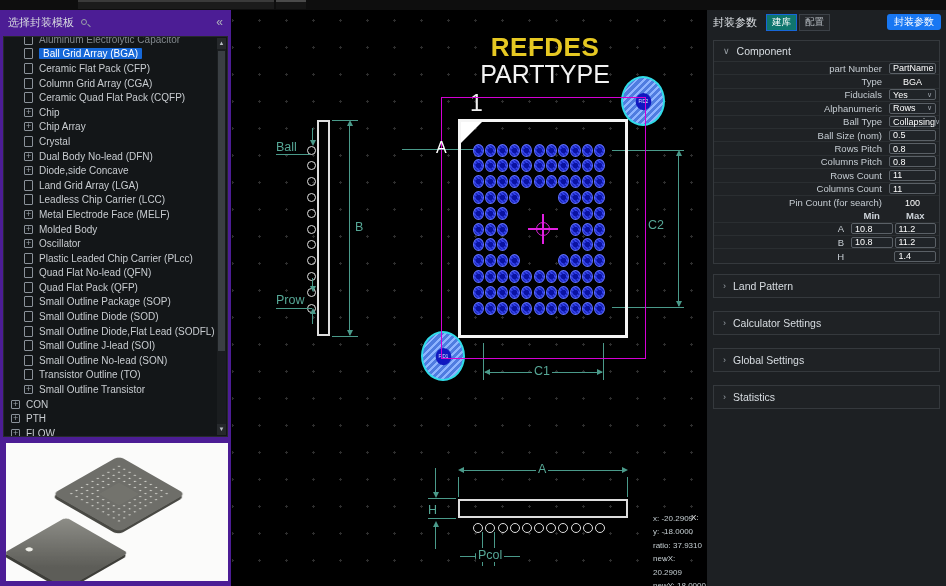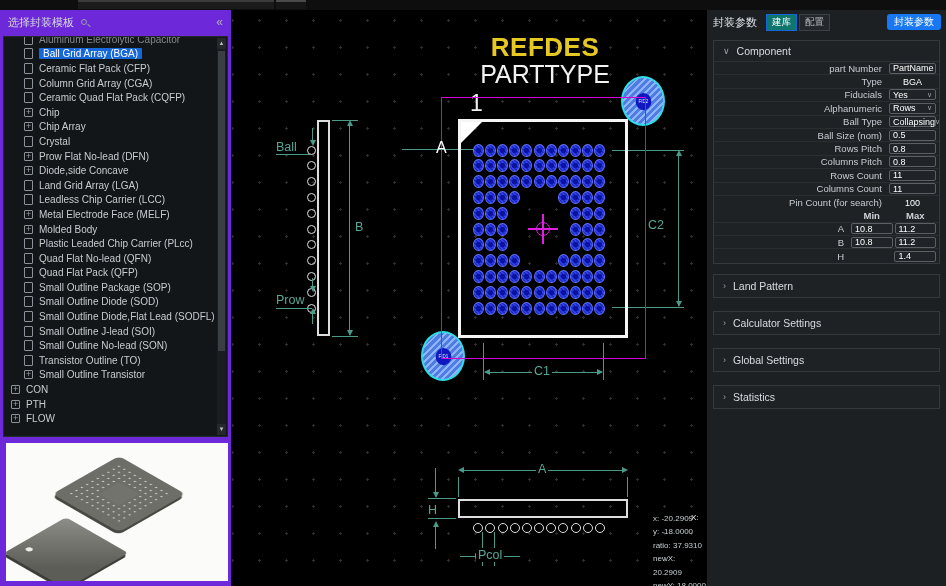--- a/index.html
+++ b/index.html
@@ -6,21 +6,21 @@
   html,body { width:946px; height:586px; background:#0b0b0b; overflow:hidden;
     font-family:"Liberation Sans","DejaVu Sans",sans-serif; }
   #stage { position:relative; width:946px; height:586px; background:#101112; }
 
   
   #topstrip { position:absolute; left:0; top:0; width:946px; height:10px; background:#0e0e0e; z-index:30; }
   #topstrip .seg1 { position:absolute; left:78px; top:0; width:196px; height:9px; background:#1b1b1b; border-top:2px solid #3a3a3a; }
   #topstrip .seg2 { position:absolute; left:276px; top:0; width:30px; height:9px; background:#161616; border-top:2px solid #4a4a4a; }
 
   
-  #sidebar { position:absolute; left:0; top:10px; width:232px; height:576px; background:#6d28d9; border-right:1px solid #000; z-index:5; }
+  #sidebar { position:absolute; left:0; top:10px; width:232px; height:576px; background:#4c1d95; border-right:1px solid #000; z-index:5; }
   .sb-header { height:24px; display:flex; align-items:center; padding:0 8px; color:#d9dde1; font-size:11px; }
   .pin { width:6px; height:6px; border:1px solid #98a0a8; border-radius:50%; position:relative; display:inline-block; margin-left:7px; }
   .pin::after { content:""; position:absolute; left:5px; top:5px; width:4px; height:1px; background:#98a0a8; transform:rotate(45deg); }
   .sb-collapse { margin-left:auto; color:#aeb4ba; font-size:12px; cursor:pointer; }
 
   .tree { position:absolute; left:3px; right:3px; top:26px; height:401px; background:#131618; border:1px solid #26292c; overflow:hidden; }
   .tree-scroll { position:absolute; left:0; top:2px; right:11px; }
   .titem { display:flex; align-items:center; height:14.6px; padding-left:20px; cursor:pointer; }
   .titem.grp { padding-left:7px; }
   .titem.clip { margin-top:-7px; }
@@ -178,21 +178,21 @@
             <span class="lbl">Chip Array</span>
           </div>
 
           <div class="titem">
             <span class="icon"></span>
             <span class="lbl">Crystal</span>
           </div>
 
           <div class="titem boxi">
             <span class="icon"></span>
-            <span class="lbl">Prow Flat No-lead (DFN)</span>
+            <span class="lbl">Dual Body No-lead (DFN)</span>
           </div>
 
           <div class="titem boxi">
             <span class="icon"></span>
             <span class="lbl">Diode,side Concave</span>
           </div>
 
           <div class="titem">
             <span class="icon"></span>
             <span class="lbl">Land Grid Array (LGA)</span>
@@ -206,20 +206,24 @@
           <div class="titem boxi">
             <span class="icon"></span>
             <span class="lbl">Metal Electrode Face (MELF)</span>
           </div>
 
           <div class="titem boxi">
             <span class="icon"></span>
             <span class="lbl">Molded Body</span>
           </div>
 
+          <div class="titem boxi">
+            <span class="icon"></span>
+            <span class="lbl">Oscillator</span>
+          </div>
 
           <div class="titem">
             <span class="icon"></span>
             <span class="lbl">Plastic Leaded Chip Carrier (PLcc)</span>
           </div>
 
           <div class="titem">
             <span class="icon"></span>
             <span class="lbl">Quad Flat No-lead (QFN)</span>
           </div>

